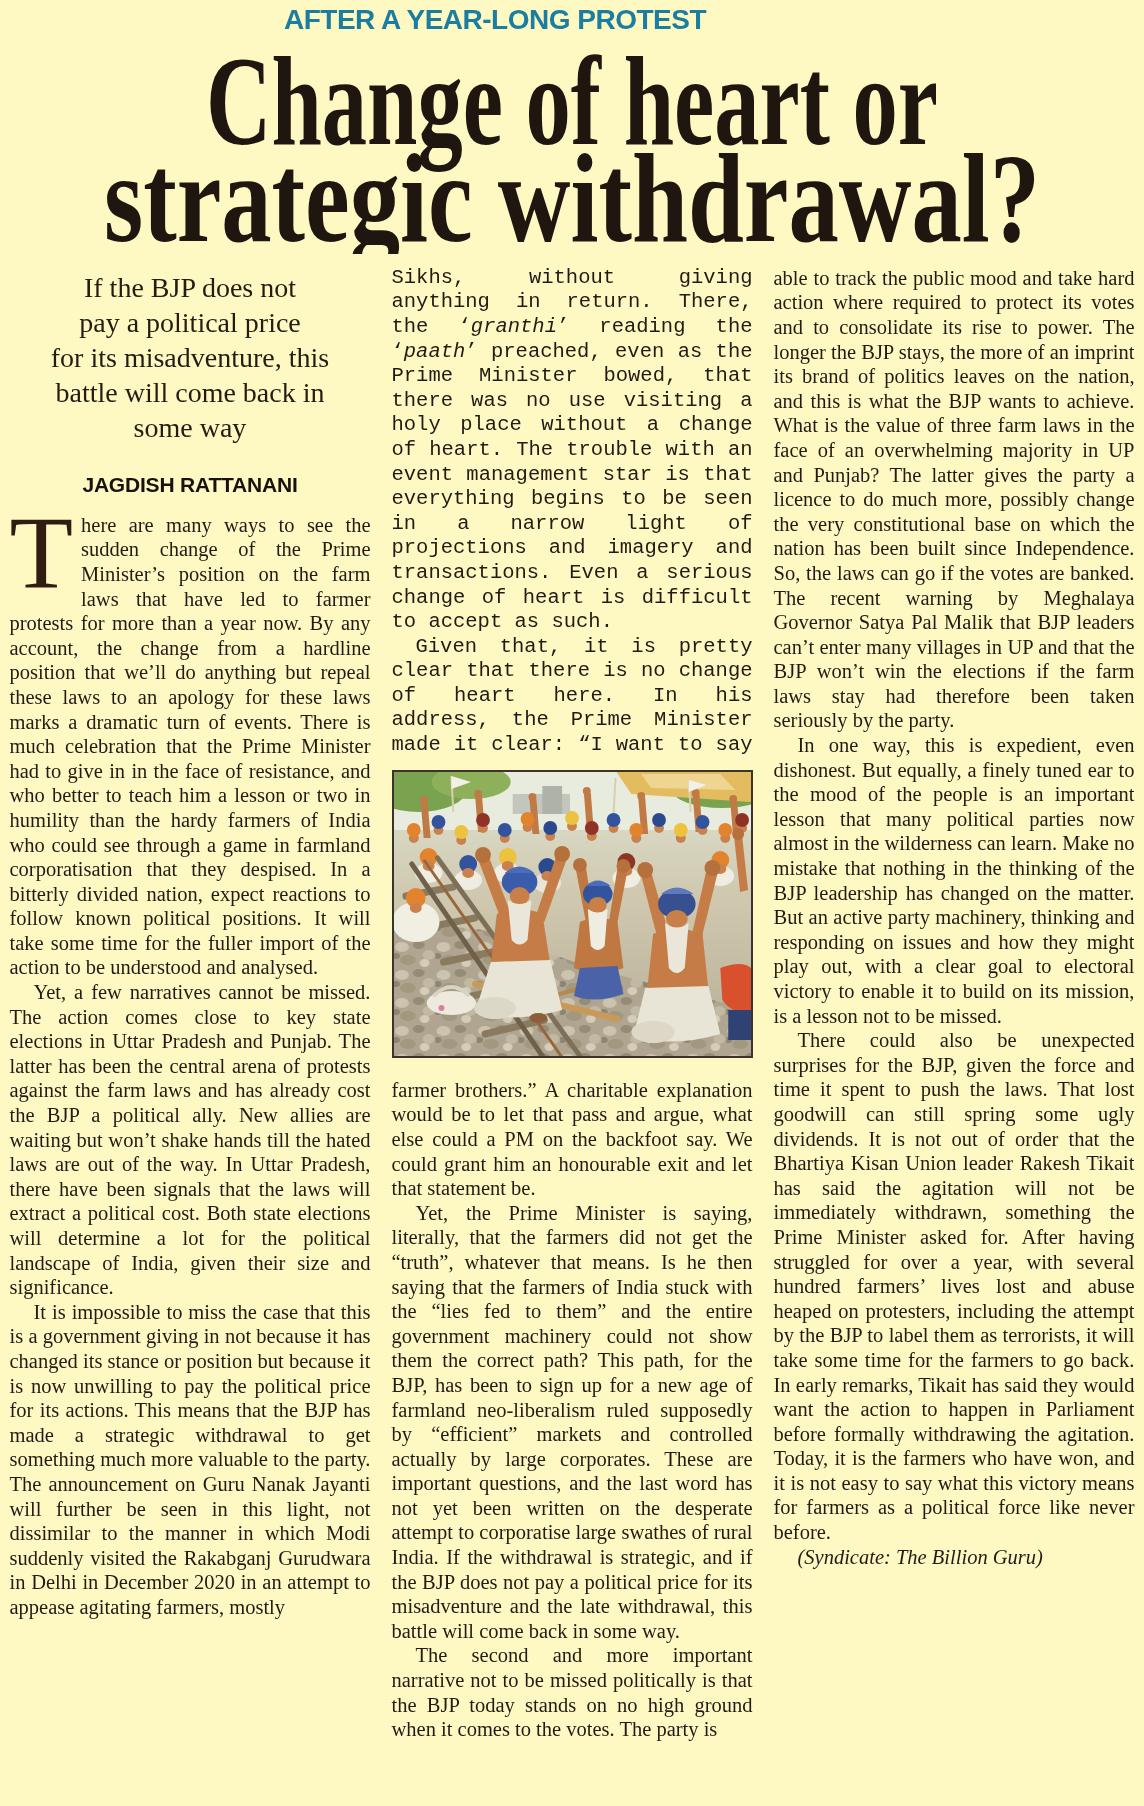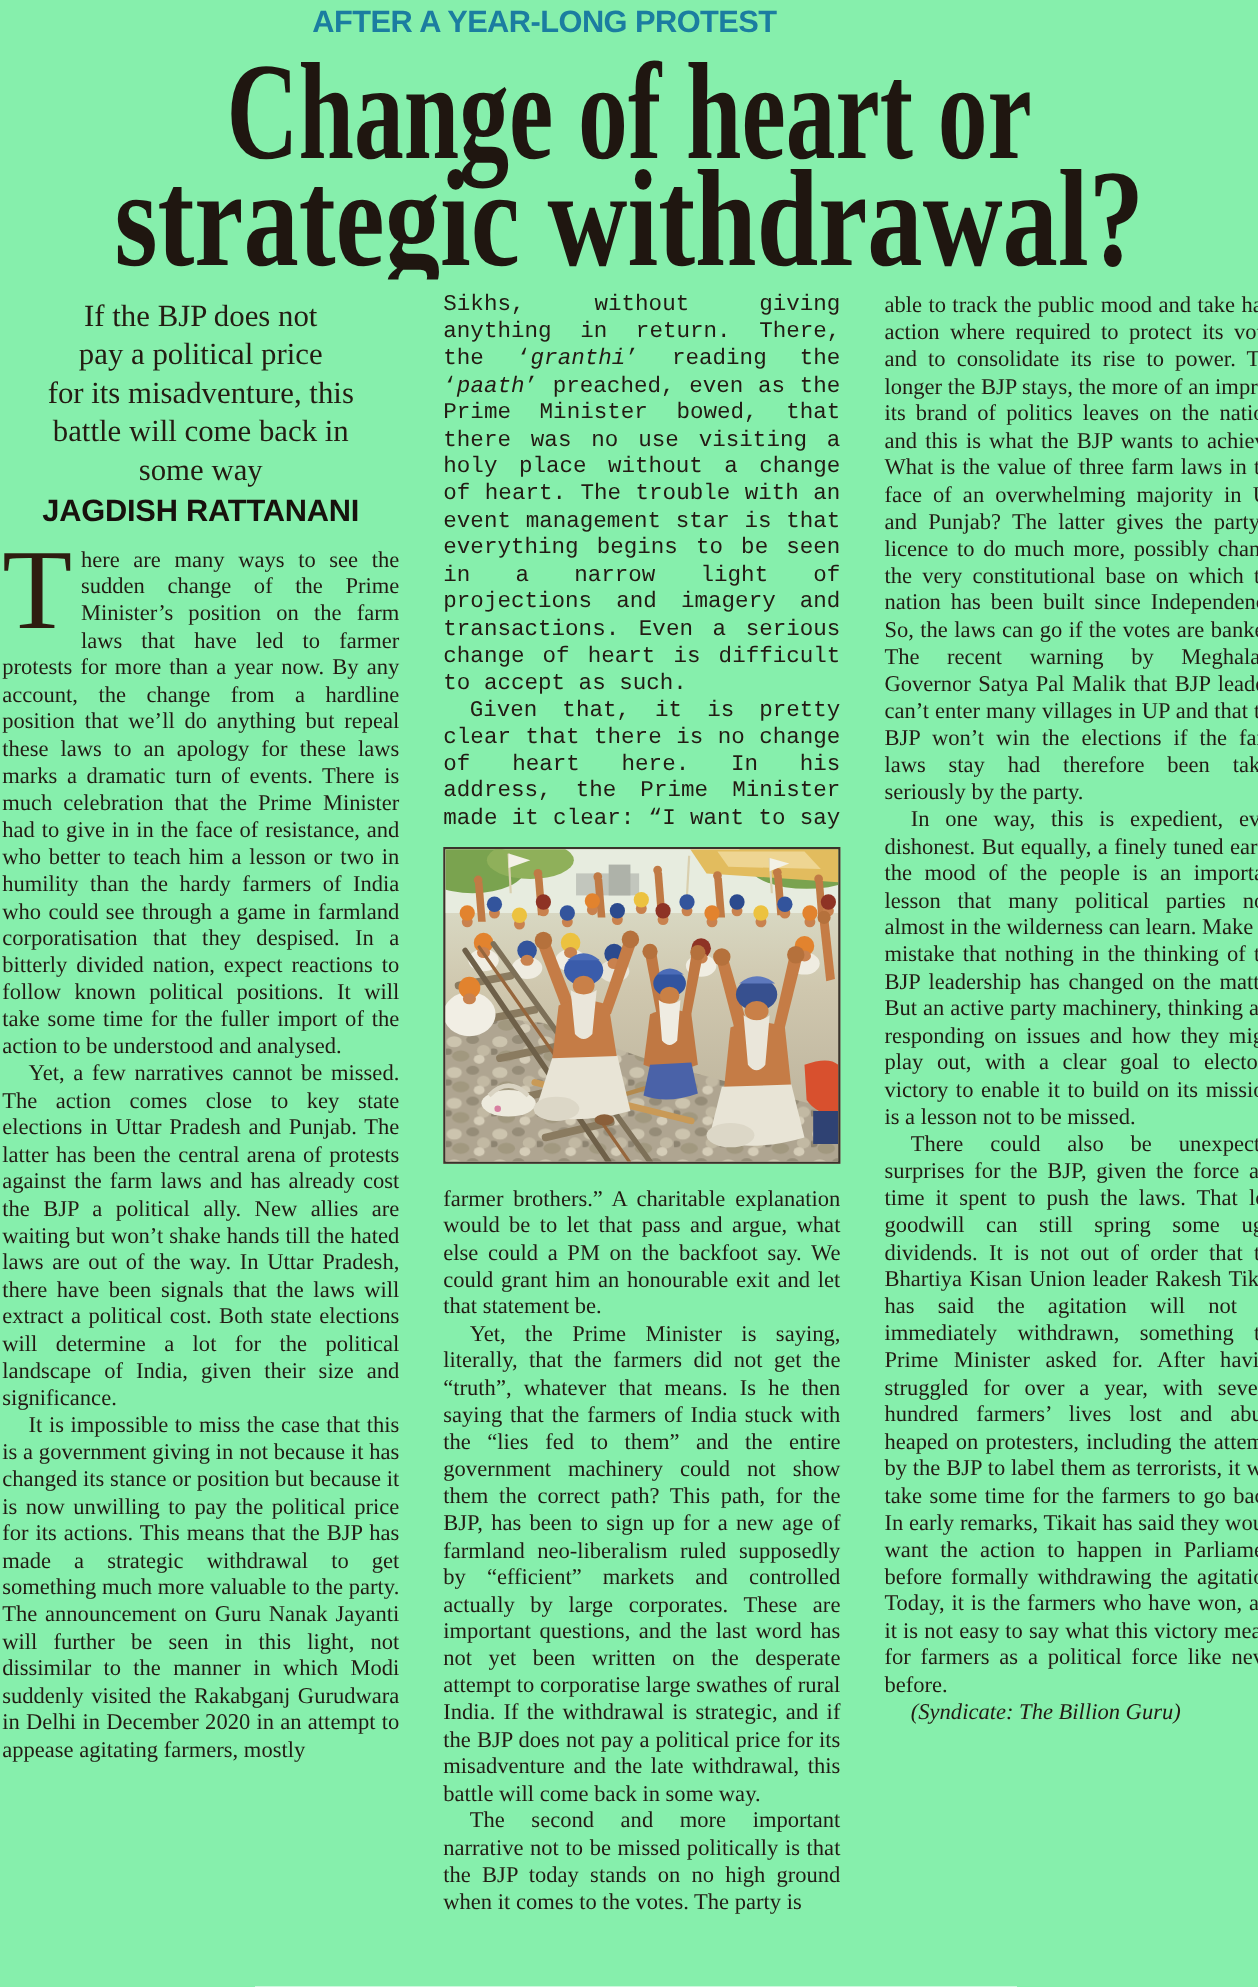--- a/index.html
+++ b/index.html
@@ -1,39 +1,39 @@
 <!DOCTYPE html>
 <html lang="en"><head>
 <meta charset="utf-8">
 <style>
   html,body { margin:0; padding:0; background:#ffffff; }
   .page {
     position:relative; width:1144px; height:1806px; overflow:hidden;
-    background:#86efac; color:#231b13;
+    background:#fef9c3; color:#231b13;
     font-family:"Liberation Serif", serif;
   }
   .kicker {
     position:relative; left:-77px; margin:5px 0 0 0;
     text-align:center;
     font-family:"Liberation Sans", sans-serif; font-weight:bold;
     font-size:28px; line-height:1.1; letter-spacing:-0.5px;
   }
   .headline-svg { display:block; width:1144px; height:212px; margin-top:6px; }
   .hl { font-family:"Liberation Serif", serif; font-weight:bold; fill:#1f1610; }
-  .cols { display:flex; gap:40px; padding:0 2px; margin-top:12px; }
+  .cols { display:flex; gap:21px; padding:0 2px; margin-top:12px;justify-content:center; }
   .col { width:361px; flex:0 0 361px; }
   .standfirst {
     margin-top:4px; height:179px;
     font-size:28px; line-height:35px; text-align:center;
     white-space:pre-line; color:#241c12;
   }
   .byline {
-    text-align:center;
+    margin-top:24px; text-align:center;
     font-family:"Liberation Sans", sans-serif; font-weight:bold;
-    font-size:28px; letter-spacing:-0.2px; color:#17120d;
+    font-size:21px; letter-spacing:-0.2px; color:#17120d;
   }
   .bodytext { margin-top:16px; }
   p.para {
     margin:0; font-size:20.5px; line-height:24.6px;
     text-align:justify; text-indent:24px;
     hyphens:auto; -webkit-hyphens:auto;
   }
   p.noindent { text-indent:0; }
   .dropcap {
     float:left; font-size:104px; line-height:76px; height:76px;

